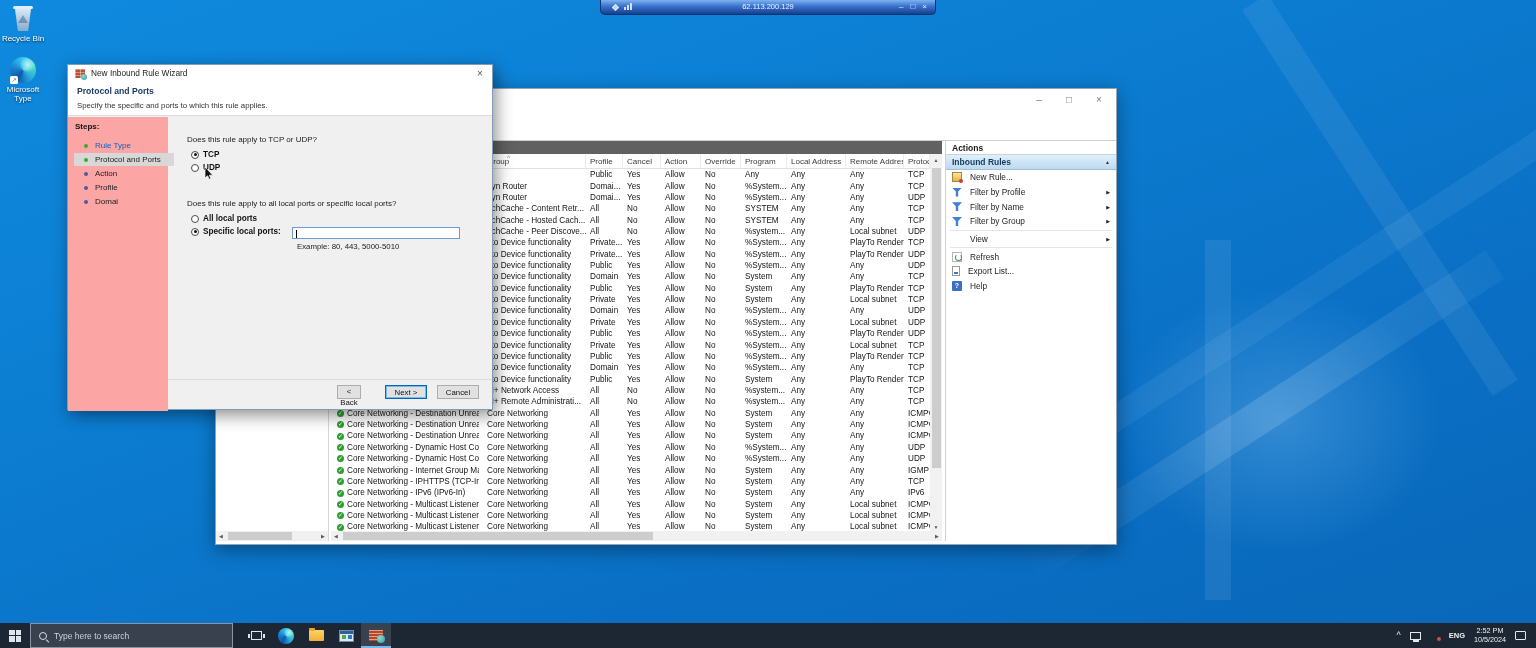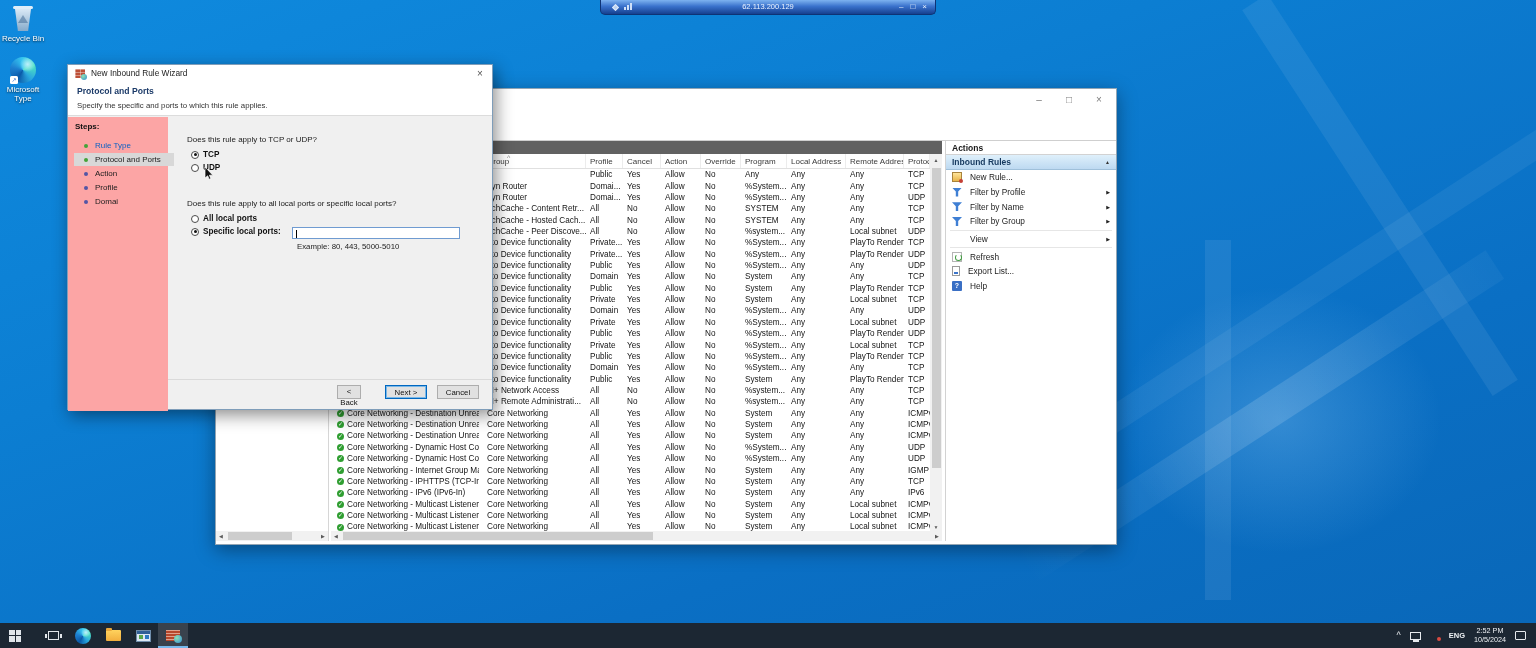--- a/index.html
+++ b/index.html
@@ -776,20 +776,24 @@
 
 <div class="taskbar">
   <div class="tb-start">
     <div class="winlogo">
         <span></span>
         <span></span>
         <span></span>
         <span></span>
       </div>
   </div>
+  <div class="tb-search">
+    <span class="mag"></span>
+    <input type="text" placeholder="Type here to search" style="">
+  </div>
   <div class="tb-apps">
     <div class="tb-app">
         <span class="tv"></span>
       </div>
     <div class="tb-app">
         <span class="edge-sm"></span>
       </div>
     <div class="tb-app">
         <span class="folder"></span>
       </div>

